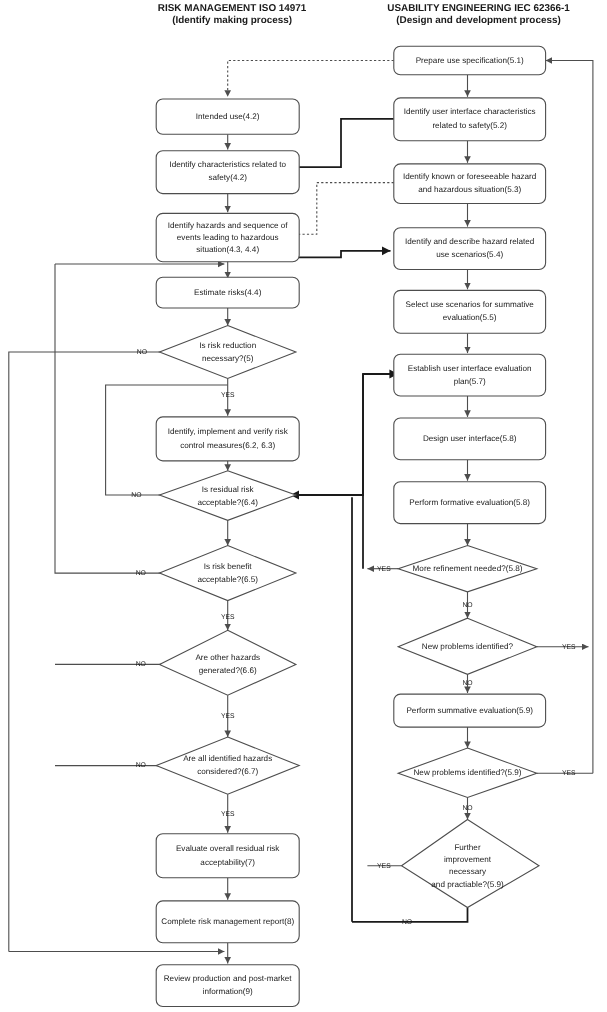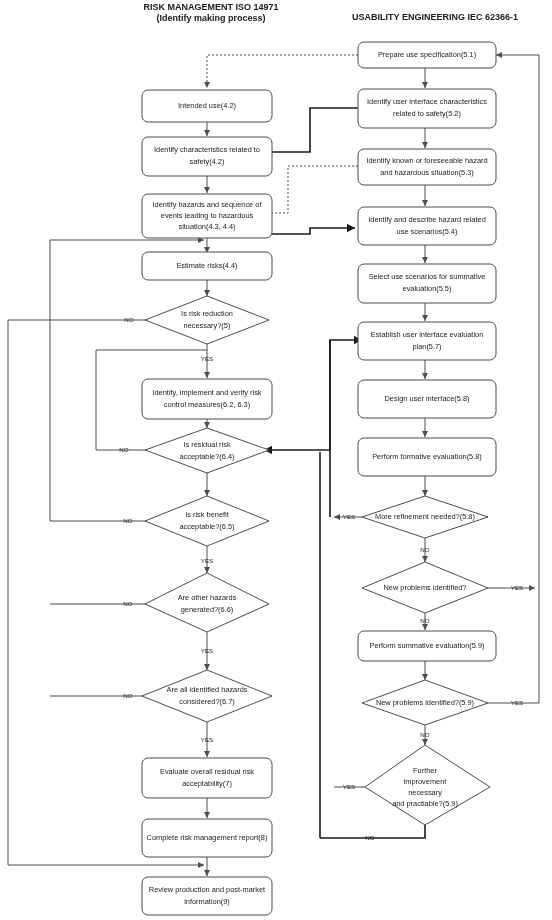--- a/index.html
+++ b/index.html
@@ -1,40 +1,41 @@
 <!DOCTYPE html>
 <html><head>
 <meta charset="utf-8">
 <style>
   html,body{margin:0;padding:0;background:#ffffff;}
   body{width:552px;height:920px;font-family:"Liberation Sans",sans-serif;}
   #stage{position:relative;width:552px;height:920px;overflow:hidden;background:#fff;padding-left:28px;}
   .hdr{position:absolute;text-align:center;font-size:9px;font-weight:bold;color:#1a1a1a;line-height:11px;}
   #hdr-left{left:96px;top:2px;width:230px;}
-  #hdr-right{left:320px;top:12px;width:230px;}
+  #hdr-right{left:320px;top:2px;width:230px;}
   svg{position:absolute;left:0;top:0;}
   .nodeText{font-family:"Liberation Sans",sans-serif;font-size:7.4px;fill:#1a1a1a;text-anchor:middle;dominant-baseline:middle;}
   .edgeText{font-family:"Liberation Sans",sans-serif;font-size:6.2px;fill:#1a1a1a;text-anchor:middle;dominant-baseline:middle;}
   .boxShape{fill:#ffffff;stroke:#4d4d4d;stroke-width:1;}
   .diaShape{fill:#ffffff;stroke:#4d4d4d;stroke-width:1;}
   .ln{stroke:#4d4d4d;stroke-width:1;fill:none;}
   .lnThick{stroke:#1a1a1a;stroke-width:1.6;fill:none;}
   .lnDot{stroke:#4d4d4d;stroke-width:1;fill:none;stroke-dasharray:2 2;}
 </style>
 </head>
 <body>
 
 <div id="stage">
 
   <div class="hdr" id="hdr-left">
     <div>RISK MANAGEMENT ISO 14971</div>
     <div>(Identify making process)</div>
   </div>
   <div class="hdr" id="hdr-right">
     <div>USABILITY ENGINEERING IEC 62366-1</div>
+    <div>(Design and development process)</div>
   </div>
 
   <svg width="552" height="920" viewBox="0 0 552 920">
     <defs>
       <marker id="ah" markerWidth="7" markerHeight="7" refX="6" refY="3" orient="auto" markerUnits="strokeWidth">
         <path d="M0,0 L6,3 L0,6 z" fill="#4d4d4d"></path>
       </marker>
       <marker id="ahT" markerWidth="6" markerHeight="6" refX="5" refY="2.6" orient="auto" markerUnits="strokeWidth">
         <path d="M0,0 L5,2.6 L0,5.2 z" fill="#1a1a1a"></path>
       </marker>

